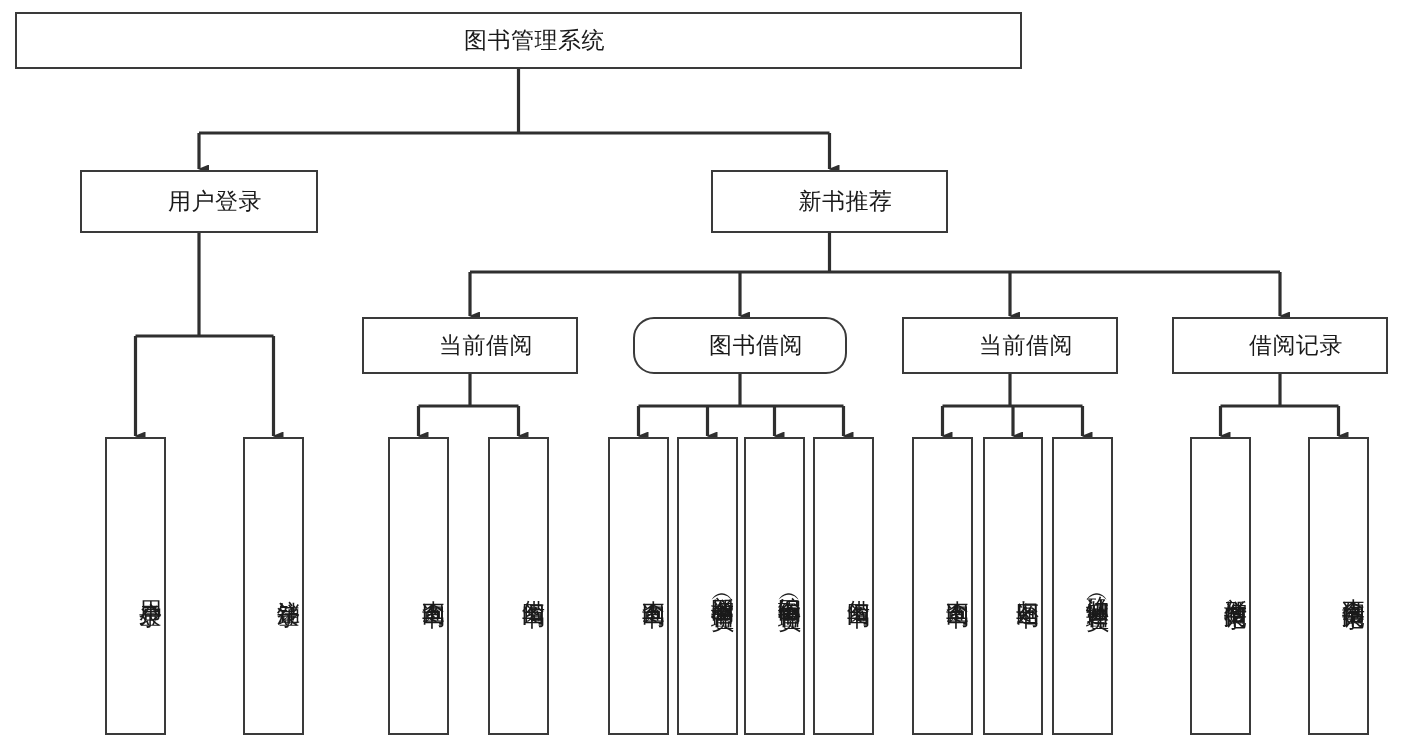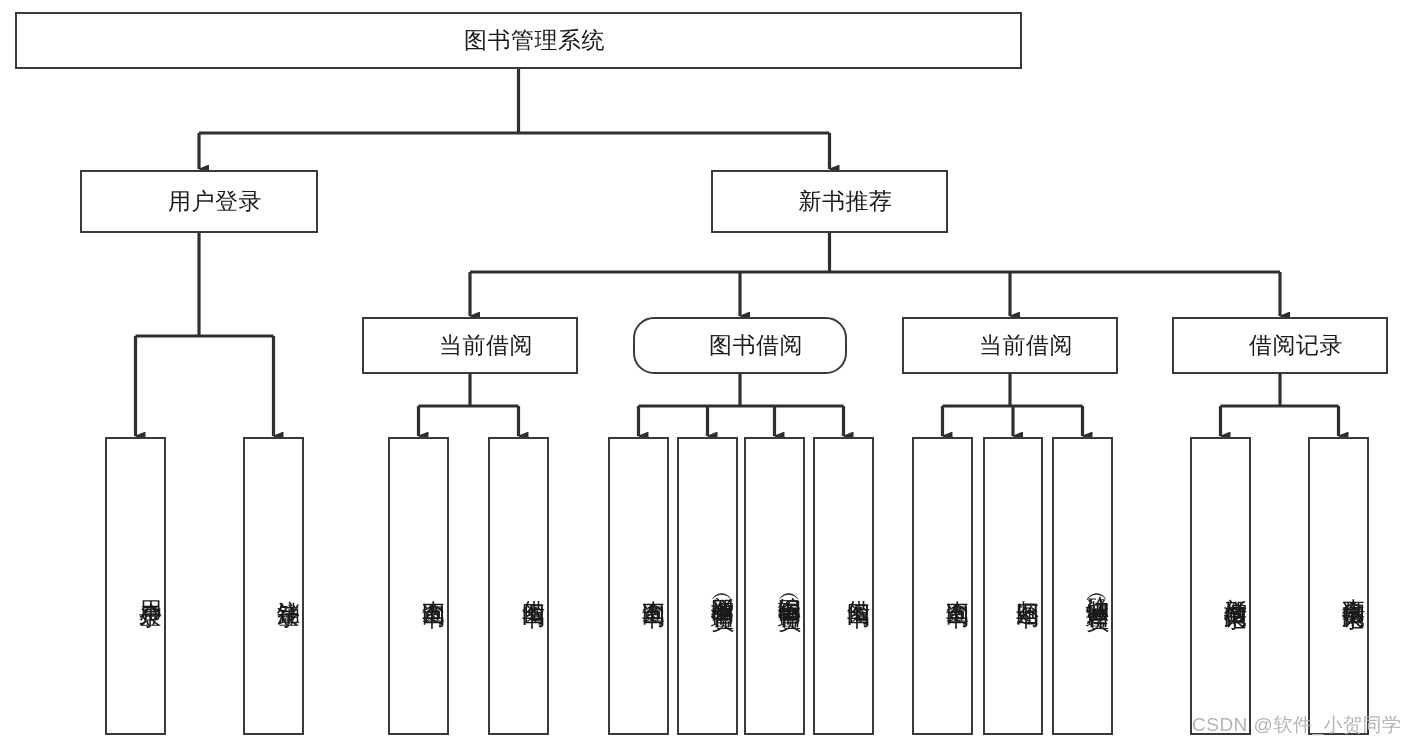--- a/index.html
+++ b/index.html
@@ -178,15 +178,14 @@
   <div class="node v tall" style="left:1052px;top:437px;width:61px;height:298px;">
     <span class="label">确认归还（管理员）</span>
   </div>
   <div class="node v" style="left:1190px;top:437px;width:61px;height:298px;">
     <span class="label">新增借阅记录</span>
   </div>
   <div class="node v" style="left:1308px;top:437px;width:61px;height:298px;">
     <span class="label">查询借阅记录</span>
   </div>
 
-  <div class="watermark" style="left:1192px;top:712px;">CSDN @软件_小贺同学</div>
 
 </div>
 
 </body></html>

